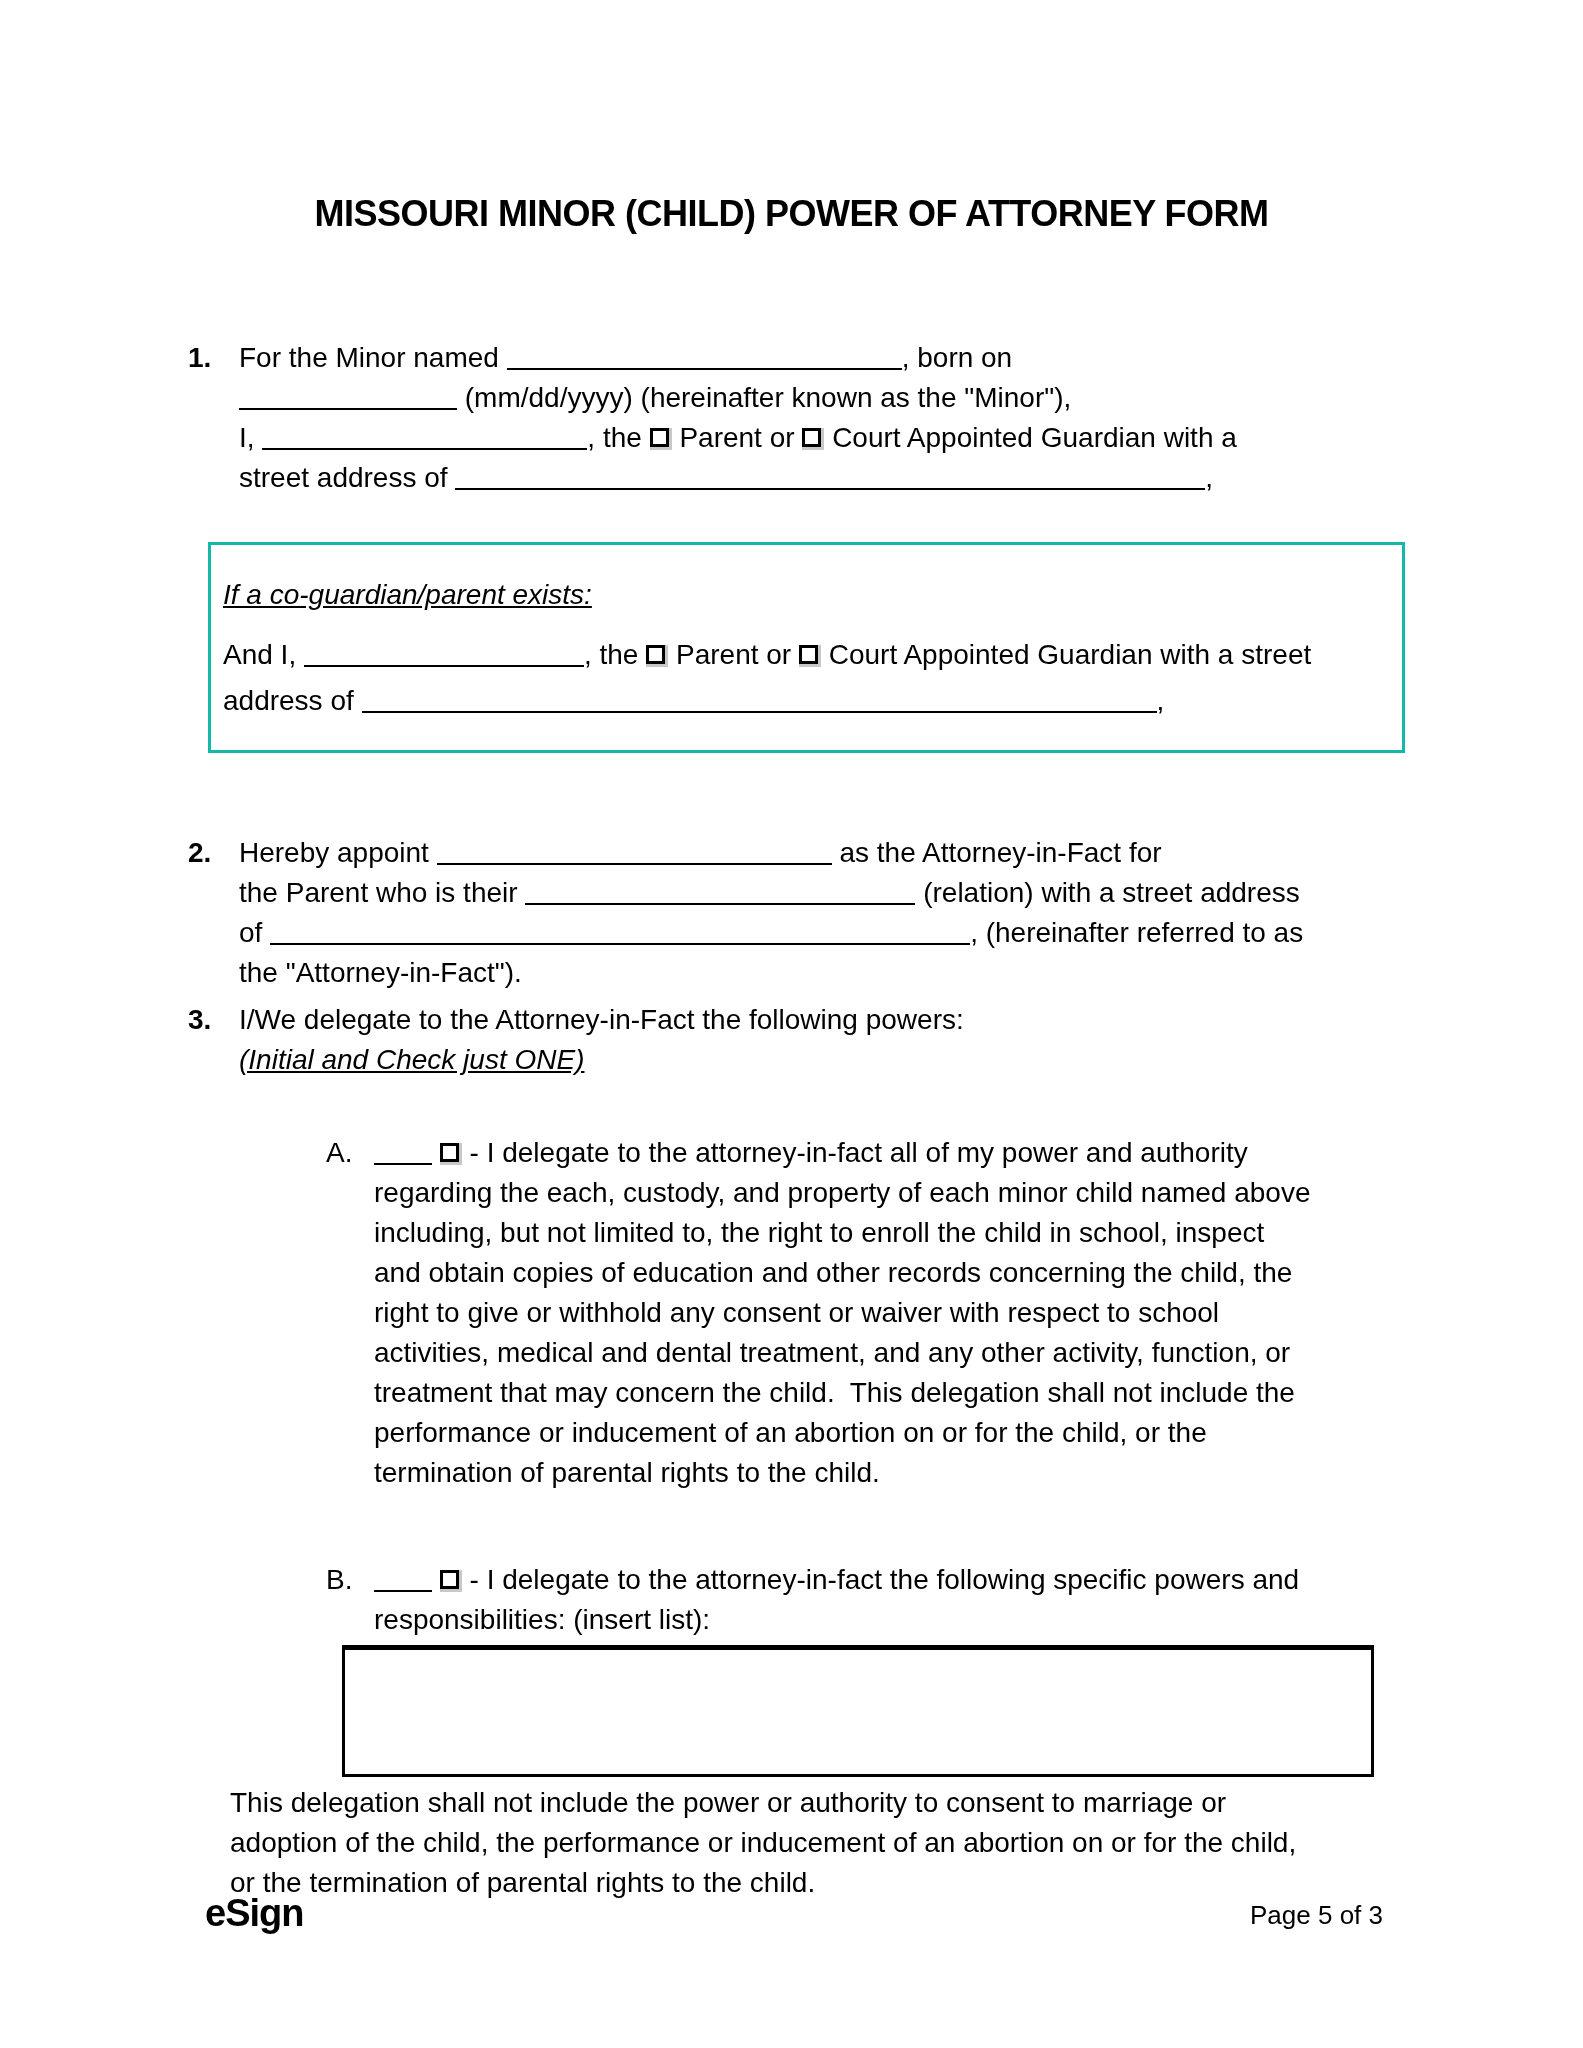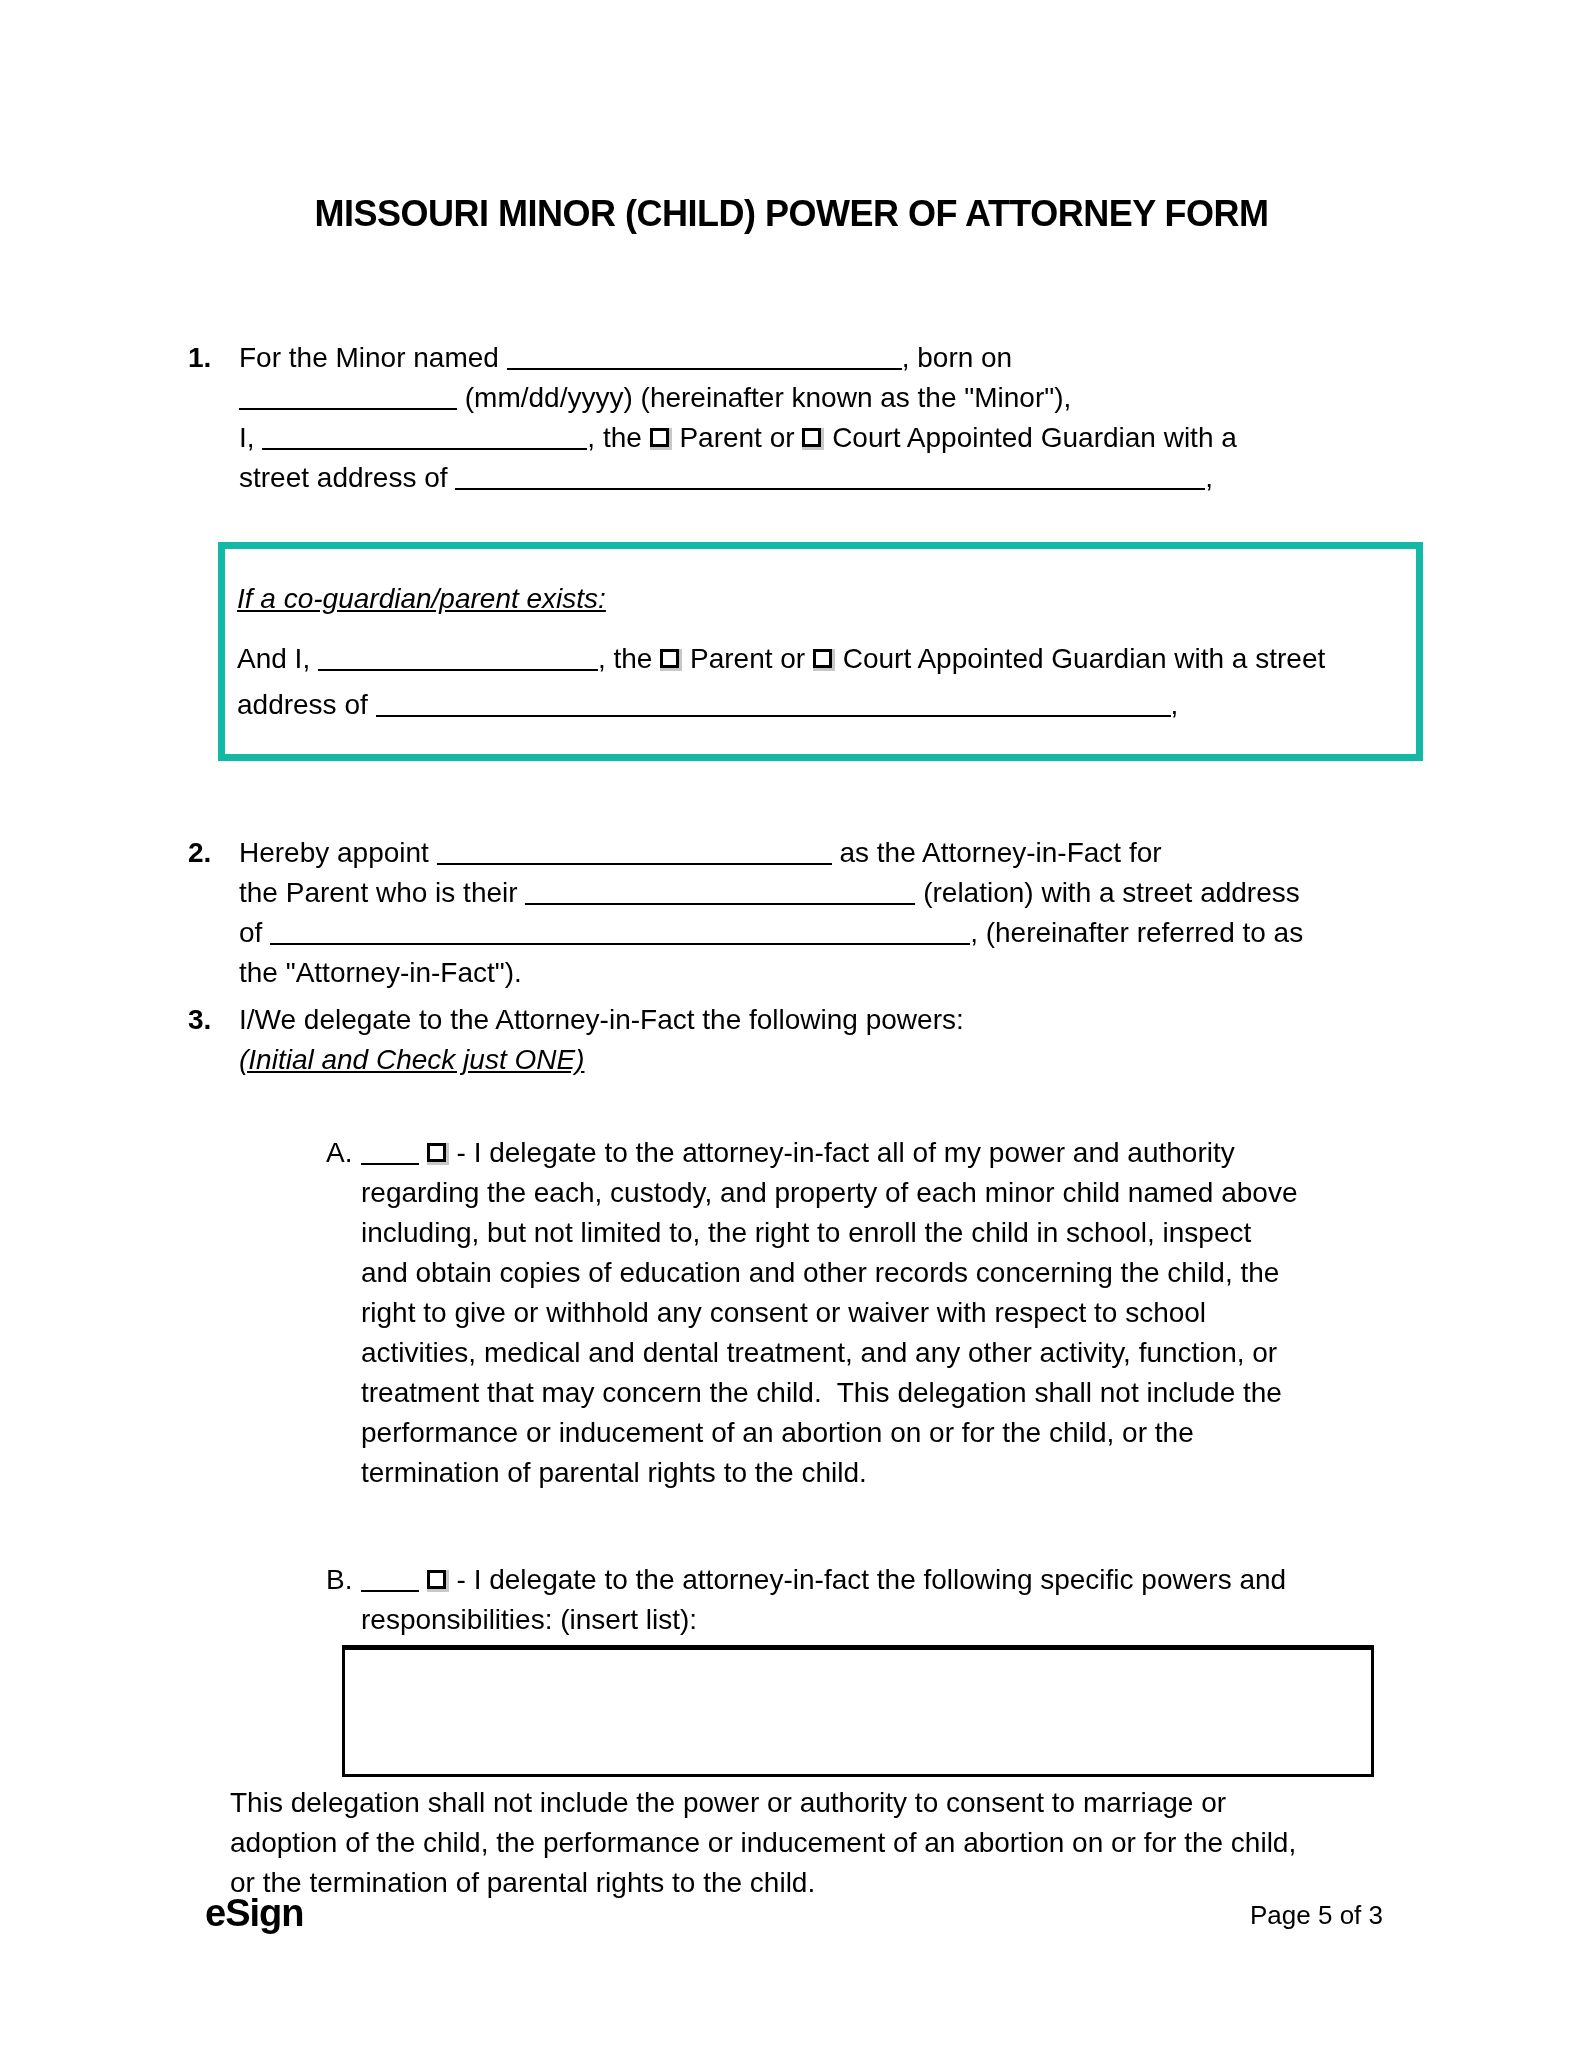--- a/index.html
+++ b/index.html
@@ -34,34 +34,34 @@
   .w-aaddr { width:700px; }  .w-init { width:58px; }
   .cb {
     display:inline-block; width:22px; height:22px;
     background:#c8c8c8; position:relative; vertical-align:-3px;
   }
   .cb::before {
     content:""; position:absolute; left:0; top:0;
     width:13px; height:13px; border:3px solid #000; background:#fff;
   }
   .cg-box {
-    position:absolute; left:218px; top:542px;
-    width:1191px; height:205px; border:7px solid #14b8a6;
+    position:absolute; left:208px; top:542px;
+    width:1191px; height:205px; border:3px solid #14b8a6;
   }
   .cg-box .inner { position:relative; width:100%; height:100%; }
   .cg-head {
     position:absolute; left:12px; top:30px;
     font-style:italic; text-decoration:underline; white-space:nowrap; line-height:40px;
   }
   .cg-l1 { position:absolute; left:12px; top:90px; }
   .cg-l2 { position:absolute; left:12px; top:136px; }
   .italic-u { font-style:italic; text-decoration:underline; }
   .opt { position:absolute; left:326px; }
   .opt .olabel { position:absolute; left:0; top:0; line-height:40px; }
-  .opt .ocontent { margin-left:35px; }
+  .opt .ocontent { margin-left:48px; }
   .list-box {
     position:absolute; left:342px; top:1645px;
     width:1026px; height:124px;
     border:3px solid #000; border-top-width:5px;
     background:#fff;
   }
   .closing { position:absolute; left:230px; top:1783px; }
   .brand {
     position:absolute; left:205px; top:1892px;
     font-weight:bold; font-size:38px; letter-spacing:-1px;

